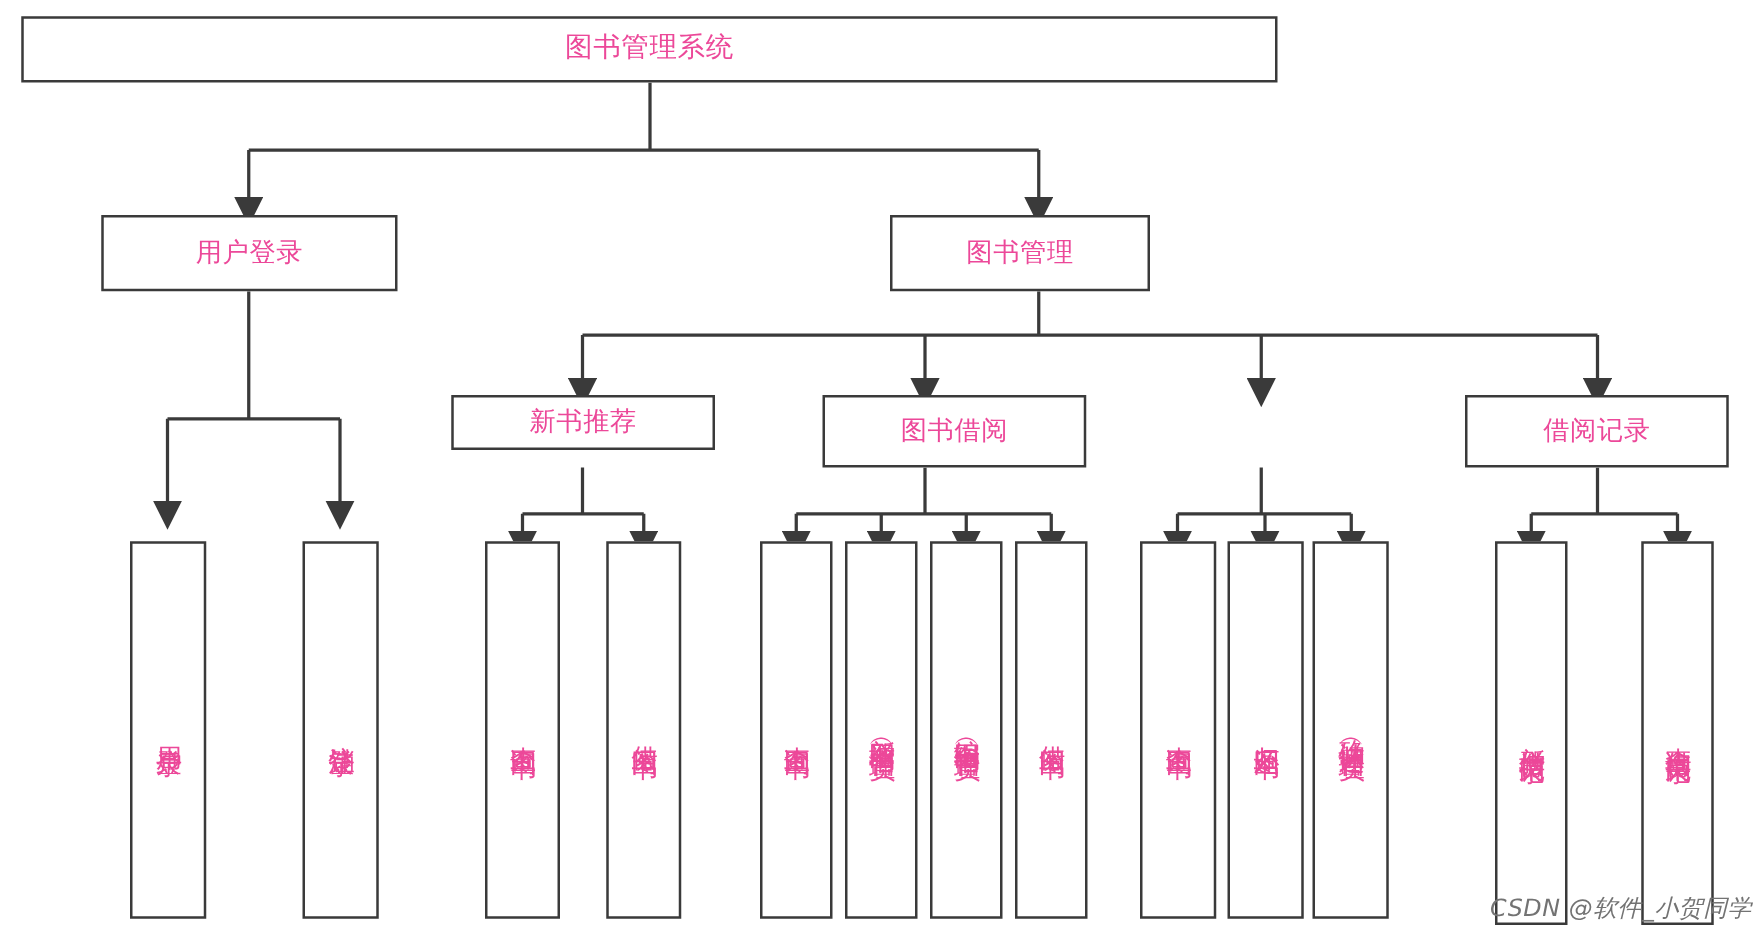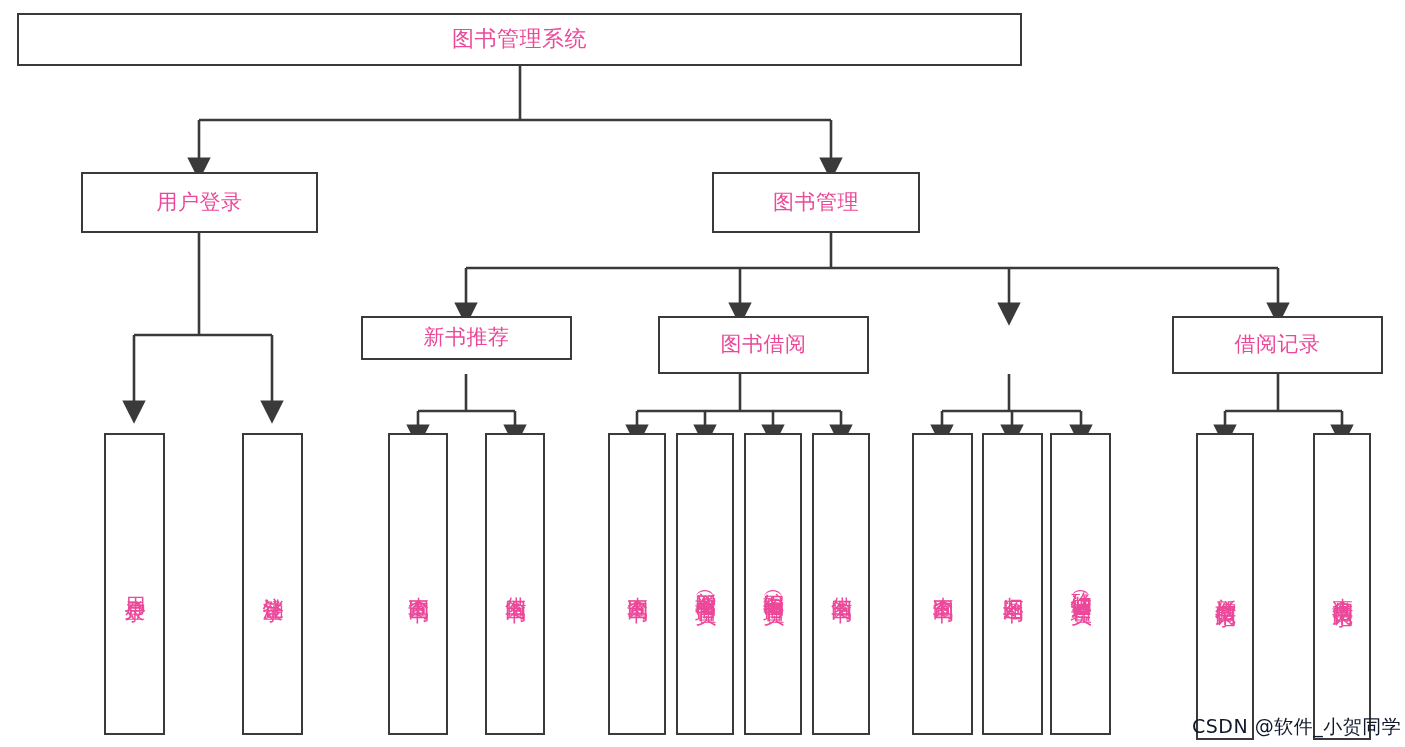--- a/index.html
+++ b/index.html
@@ -50,23 +50,24 @@
   .vtext {
     writing-mode: vertical-rl;
     text-orientation: upright;
     white-space: nowrap;
     line-height: 1.12;
     letter-spacing: 2px;
   }
   .watermark {
     position: absolute;
     font-size: 19px;
-    color: #0f172a;
+    color: #737373;
     white-space: nowrap;
     letter-spacing: 0.5px;
+    font-style: italic;
   }
 </style>
 </head>
 <body>
 
 <div id="canvas">
 
   <svg id="edges" viewBox="0 0 1405 747">
     <defs>
       <marker id="arrow" markerWidth="9" markerHeight="9" refX="1" refY="4.5" orient="auto" markerUnits="strokeWidth">

